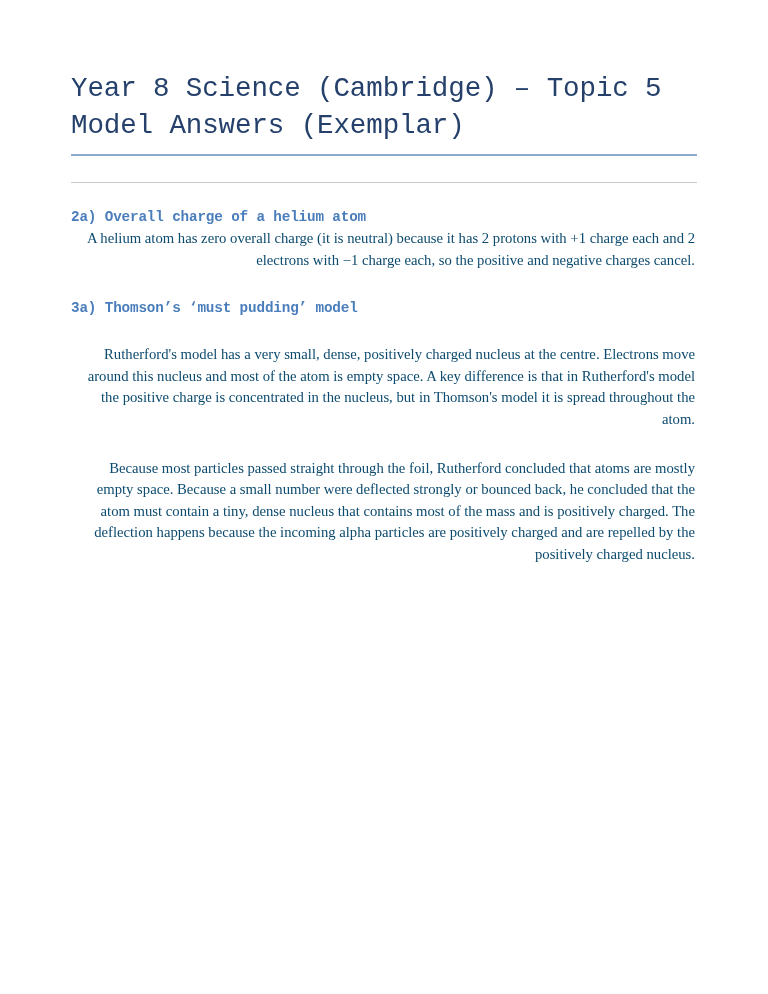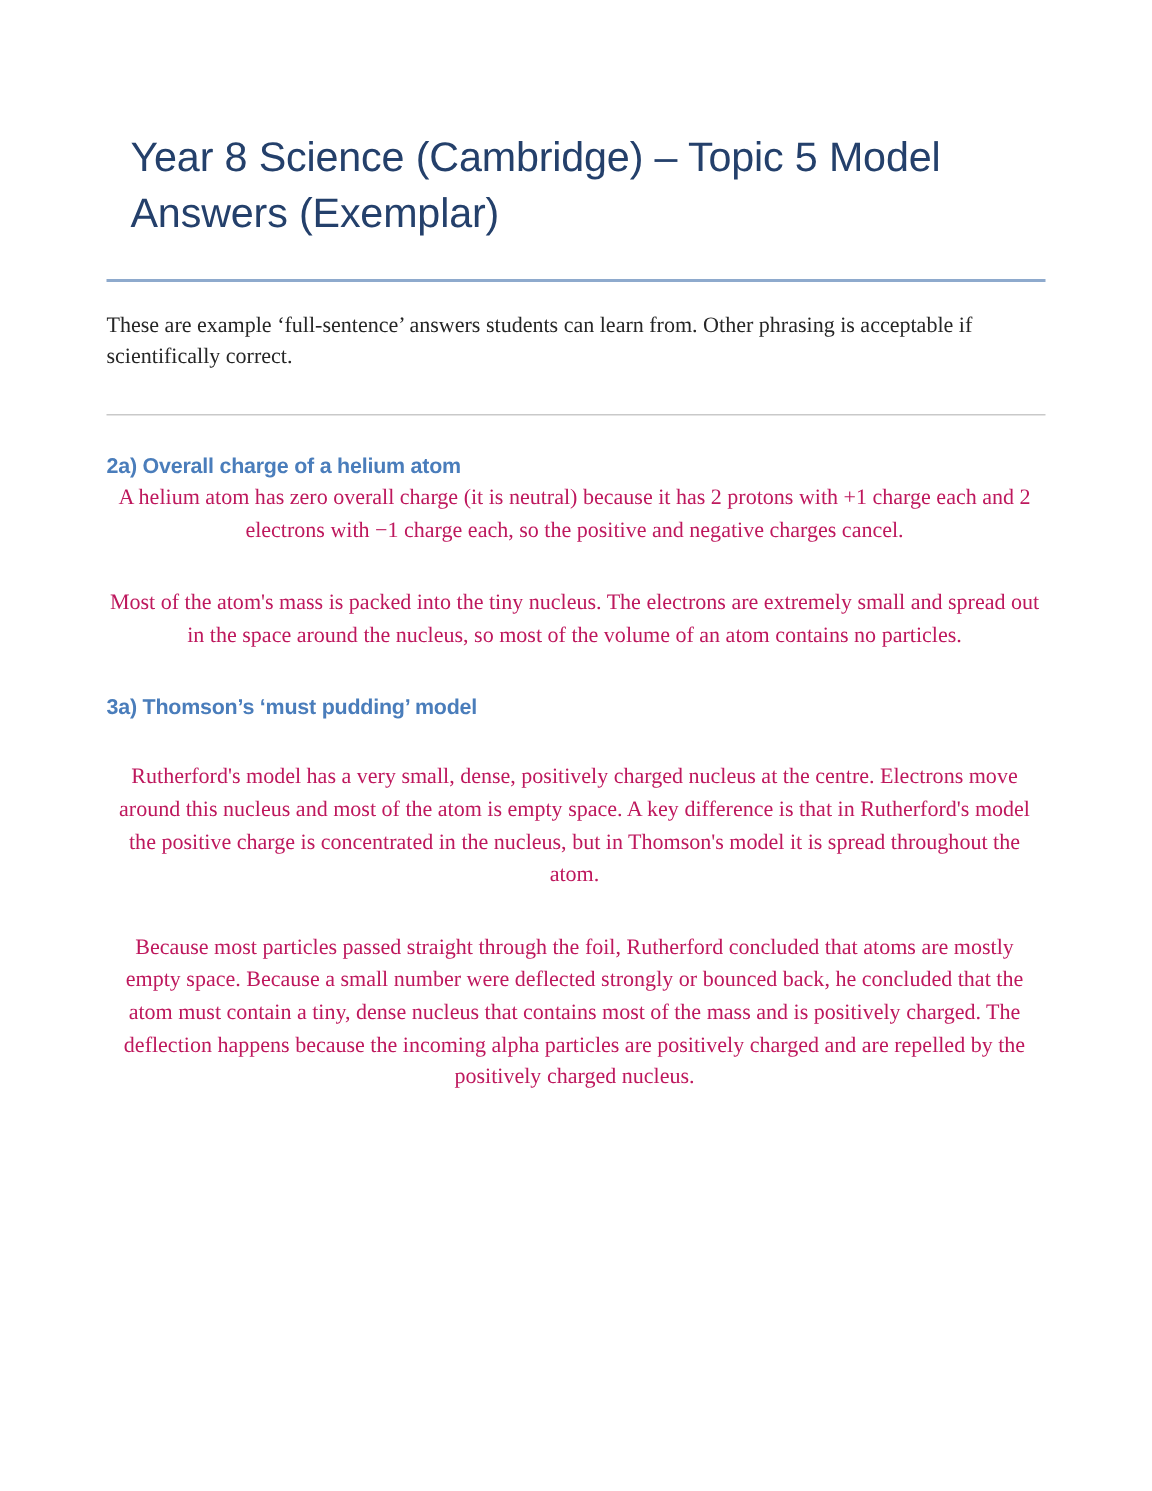--- a/index.html
+++ b/index.html
@@ -21,27 +21,27 @@
     top: 0;
     left: 0;
     width: 768px;
     height: 994px;
     background: #ffffff;
     box-sizing: border-box;
     padding: 70px 71px 0 71px;
   }
 
   .doc-title {
-    font-family: Liberation Sans, sans-serif;
+    font-family: Liberation Mono, monospace;
     font-size: 27.5px;
     line-height: 1.36;
     font-weight: 400;
     color: #24406b;
     letter-spacing: -0.1px;
-    margin: 16px;
+    margin: 0;
     padding: 0 0 9px 0;
     max-width: 600px;
   }
 
   .title-rule {
     height: 0;
     border: 0;
     border-top: 2px solid #8eaacd;
     margin: 0 0 0 0;
     width: 626px;
@@ -64,58 +64,56 @@
   }
 
   .section {
     margin-top: 27px;
   }
   .section:first-of-type {
     margin-top: 25px;
   }
 
   .section-heading {
-    font-family: Liberation Sans, sans-serif;
+    font-family: Liberation Mono, monospace;
     font-size: 14.3px;
     font-weight: bold;
     color: #4a7dbb;
     margin: 0 0 2px 0;
     letter-spacing: -0.15px;
     line-height: 1.3;
   }
 
   .section-body {
     font-size: 14.7px;
     line-height: 1.47;
-    color: #be185d;
+    color: #0c4a6e;
     margin: 0;
     max-width: 624px;
-    text-align: center;
+    text-align: right;
   }
 </style>
 </head>
 <body>
 
 <div class="page">
 
   <h1 class="doc-title">Year 8 Science (Cambridge) – Topic 5 Model Answers (Exemplar)</h1>
 
   <hr class="title-rule">
 
-  <p class="intro">These are example ‘full-sentence’ answers students can learn from. Other phrasing is acceptable if scientifically correct.</p>
 
   <hr class="section-rule">
 
   <div class="section">
     <div class="section-heading">2a) Overall charge of a helium atom</div>
     <p class="section-body">A helium atom has zero overall charge (it is neutral) because it has 2 protons with +1 charge each and 2 electrons with −1 charge each, so the positive and negative charges cancel.</p>
   </div>
 
   <div class="section">
-    <p class="section-body">Most of the atom's mass is packed into the tiny nucleus. The electrons are extremely small and spread out in the space around the nucleus, so most of the volume of an atom contains no particles.</p>
   </div>
 
   <div class="section">
     <div class="section-heading">3a) Thomson’s ‘must pudding’ model</div>
   </div>
 
   <div class="section">
     <p class="section-body">Rutherford's model has a very small, dense, positively charged nucleus at the centre. Electrons move around this nucleus and most of the atom is empty space. A key difference is that in Rutherford's model the positive charge is concentrated in the nucleus, but in Thomson's model it is spread throughout the atom.</p>
   </div>
 

